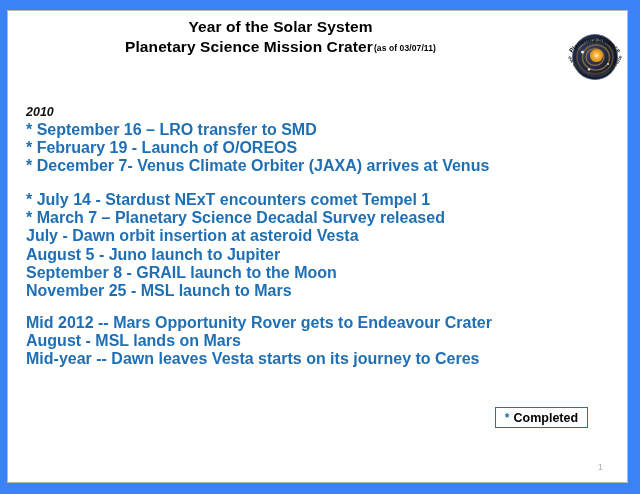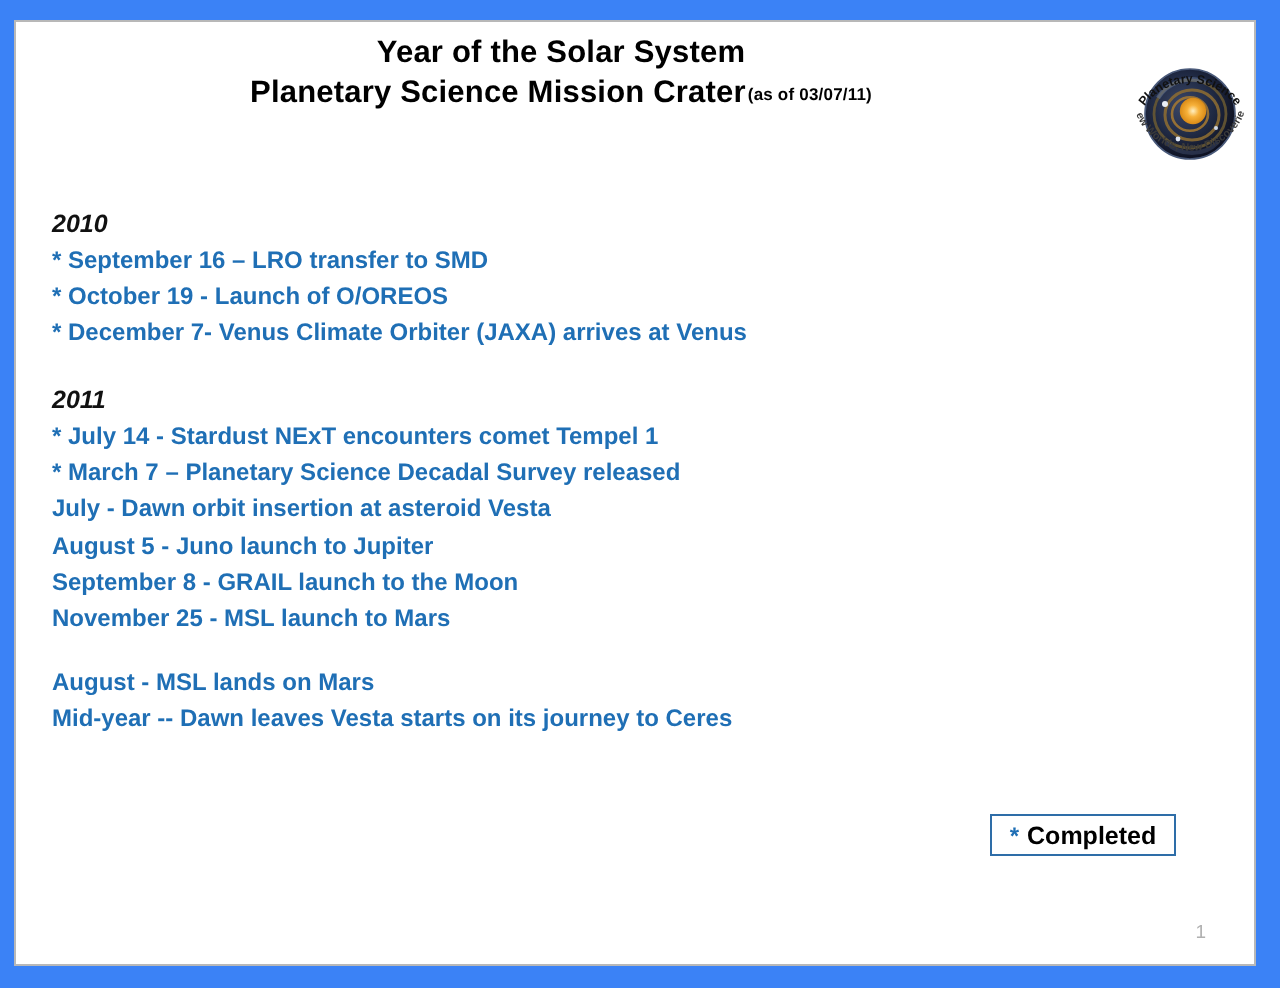--- a/index.html
+++ b/index.html
@@ -93,21 +93,21 @@
   .year-heading {
     font-size: 12.5px;
     font-weight: bold;
     font-style: italic;
     color: #111111;
     line-height: 18px;
     margin: 0;
     padding: 0;
   }
   .event-line {
-    font-size: 12px;
+    font-size: 16px;
     font-weight: bold;
     color: #1F6FB5;
     line-height: 18.1px;
     margin: 0;
     padding: 0;
     white-space: nowrap;
   }
   .section-gap {
     height: 16px;
   }
@@ -206,35 +206,35 @@
             <textPath href="#arcBot" startOffset="50%" text-anchor="middle">New Worlds, New Discoveries</textPath>
           </text>
         </svg>
       </div>
     </div>
 
     <div id="content">
 
       <div class="year-heading">2010</div>
       <div class="event-line">* September 16 – LRO transfer to SMD</div>
-      <div class="event-line">* October 19 - Launch of O/OREOS</div>
+      <div class="event-line">* February 19 - Launch of O/OREOS</div>
       <div class="event-line">* December 7- Venus Climate Orbiter (JAXA) arrives at Venus</div>
 
       <div class="section-gap"></div>
 
-      <div class="year-heading">2011</div>
       <div class="event-line">* July 14 - Stardust NExT encounters comet Tempel 1</div>
       <div class="event-line">* March 7 – Planetary Science Decadal Survey released</div>
       <div class="event-line">July - Dawn orbit insertion at asteroid Vesta</div>
       <div class="event-line">August 5 - Juno launch to Jupiter</div>
       <div class="event-line">September 8 - GRAIL launch to the Moon</div>
       <div class="event-line">November 25 - MSL launch to Mars</div>
 
       <div class="section-gap-sm"></div>
 
+      <div class="event-line">Mid 2012 -- Mars Opportunity Rover gets to Endeavour Crater</div>
       <div class="event-line">August - MSL lands on Mars</div>
       <div class="event-line">Mid-year -- Dawn leaves Vesta starts on its journey to Ceres</div>
     </div>
 
     <div id="legend-box">
       <span class="legend-star">*</span>
       <span class="legend-label">Completed</span>
     </div>
 
     <div id="page-number">1</div>

